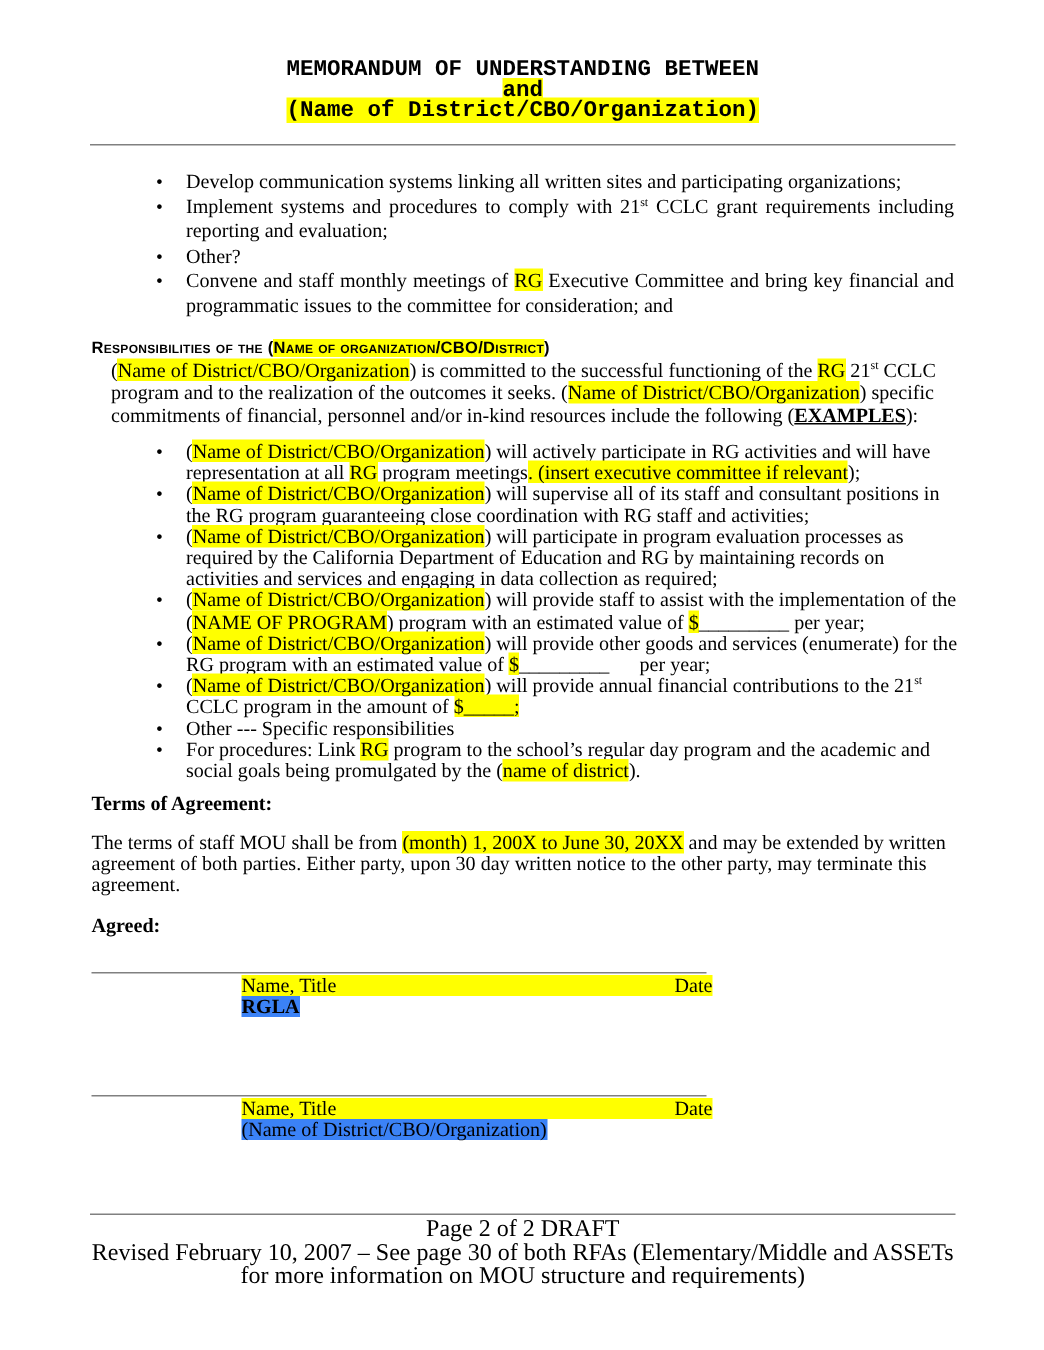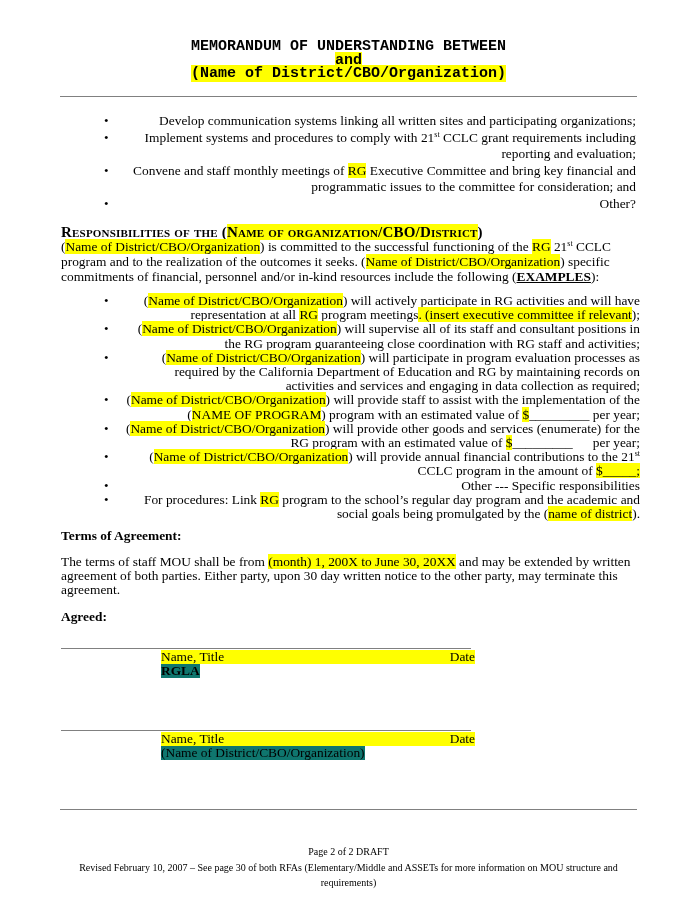--- a/index.html
+++ b/index.html
@@ -5,59 +5,59 @@
   html, body { margin: 0; padding: 0; background: #ffffff; }
   body { width: 696px; height: 900px; position: relative; overflow: hidden;
          font-family: "Liberation Serif", "DejaVu Serif", serif; color: #000; font-size: 13.4px; }
   .hl { background: #ffff00; }
   .header { position: absolute; top: 40px; left: 60px; width: 577px; text-align: center;
             font-family: "Liberation Mono", "DejaVu Sans Mono", monospace; font-weight: bold;
             font-size: 15px; line-height: 13.5px; }
   .header-rule { position: absolute; top: 96px; left: 60px; width: 577px; height: 0;
                  border-top: 1.3px solid #808080; }
   ul.bul { margin: 0; padding: 0; list-style: none; }
-  ul.bul li { position: relative; padding-left: 24px; text-align: right; }
+  ul.bul li { position: relative; padding-left: 24px; }
   ul.bul li::before { content: "\2022"; position: absolute; left: 4px; top: 0; font-size: 13px; }
   .list1 { position: absolute; top: 113px; left: 100px; width: 536px; line-height: 16.5px;
            text-align: justify; }
   .list1 li { margin-bottom: 0px; }
   .resp-heading { position: absolute; top: 225px; left: 61px; width: 580px;
-                  font-family: Liberation Serif, serif; font-weight: bold; font-size: 15px;
+                  font-family: Liberation Sans, sans-serif; font-weight: bold; font-size: 11px;
                   font-variant: small-caps; letter-spacing: 0.2px; line-height: 15px; }
-  .resp-para { position: absolute; top: 239px; left: 61px; width: 580px; line-height: 15px; }
+  .resp-para { position: absolute; top: 239px; left: 74px; width: 580px; line-height: 15px; }
   .list2 { position: absolute; top: 294px; left: 100px; width: 540px; line-height: 14.2px; }
   .list2 li { margin-bottom: 0; }
   sup { font-size: 8px; line-height: 0; vertical-align: 5px; margin-top: 22px; }
   .terms-heading { position: absolute; top: 528px; left: 61px; font-weight: bold; }
   .terms-para { position: absolute; top: 555px; left: 61px; width: 580px; line-height: 14.2px; }
   .agreed { position: absolute; top: 609px; left: 61px; font-weight: bold; }
   .sig-rule { position: absolute; left: 61px; width: 410px; height: 0; border-top: 1.2px solid #808080; }
   .sig-line { position: absolute; left: 143px; width: 314px; line-height: 14px; padding-left: 18px; }
   .sig-line .row { display: flex; justify-content: space-between; background: #ffff00; }
-  .sig-sub { display: inline-block; background: #0f766e; }
+  .sig-sub { display: inline-block; background: #3b82f6; }
   .footer-rule { position: absolute; top: 809px; left: 60px; width: 577px; height: 0;
                  border-top: 1.2px solid #808080; }
-  .footer { position: absolute; top: 844px; left: 60px; width: 577px; text-align: center;
-            line-height: 15.5px; font-size: 10px; }
+  .footer { position: absolute; top: 812px; left: 60px; width: 577px; text-align: center;
+            line-height: 15.5px; font-size: 16px; }
 </style>
 </head>
 <body>
 
 <div class="header">
   <div>MEMORANDUM OF UNDERSTANDING BETWEEN</div>
   <div><span class="hl">and</span></div>
   <div><span class="hl">(Name of District/CBO/Organization)</span></div>
 </div>
 <div class="header-rule"></div>
 
 <ul class="bul list1">
   <li><span>Develop communication systems linking all written sites and participating organizations;</span></li>
   <li><span>Implement systems and procedures to comply with 21</span><sup>st</sup><span> CCLC grant requirements including reporting and evaluation;</span></li>
+  <li><span>Other?</span></li>
   <li><span>Convene and staff monthly meetings of </span><span class="hl">RG</span><span> Executive Committee and bring key financial and programmatic issues to the committee for consideration; and</span></li>
-  <li><span>Other?</span></li>
 </ul>
 
 <div class="resp-heading"><span>Responsibilities of the (</span><span class="hl">Name of organization/CBO/District</span><span>)</span></div>
 
 <div class="resp-para"><span>(</span><span class="hl">Name of District/CBO/Organization</span><span>) is committed to the successful functioning of the </span><span class="hl">RG</span><span> 21</span><sup>st</sup><span> CCLC program and to the realization of the outcomes it seeks. (</span><span class="hl">Name of District/CBO/Organization</span><span>) specific commitments of financial, personnel and/or in-kind resources include the following (</span><b><u>EXAMPLES</u></b><span>):</span></div>
 
 <ul class="bul list2">
   <li>(<span class="hl">Name of District/CBO/Organization</span><span>) will actively participate in RG activities and will have representation at all </span><span class="hl">RG</span><span> program meetings</span><span class="hl">. (insert executive committee if relevant</span><span>);</span></li>
   <li>(<span class="hl">Name of District/CBO/Organization</span><span>) will supervise all of its staff and consultant positions in the RG program guaranteeing close coordination with RG staff and activities;</span></li>
   <li>(<span class="hl">Name of District/CBO/Organization</span><span>) will participate in program evaluation processes as required by the California Department of Education and RG by maintaining records on activities and services and engaging in data collection as required;</span></li>

